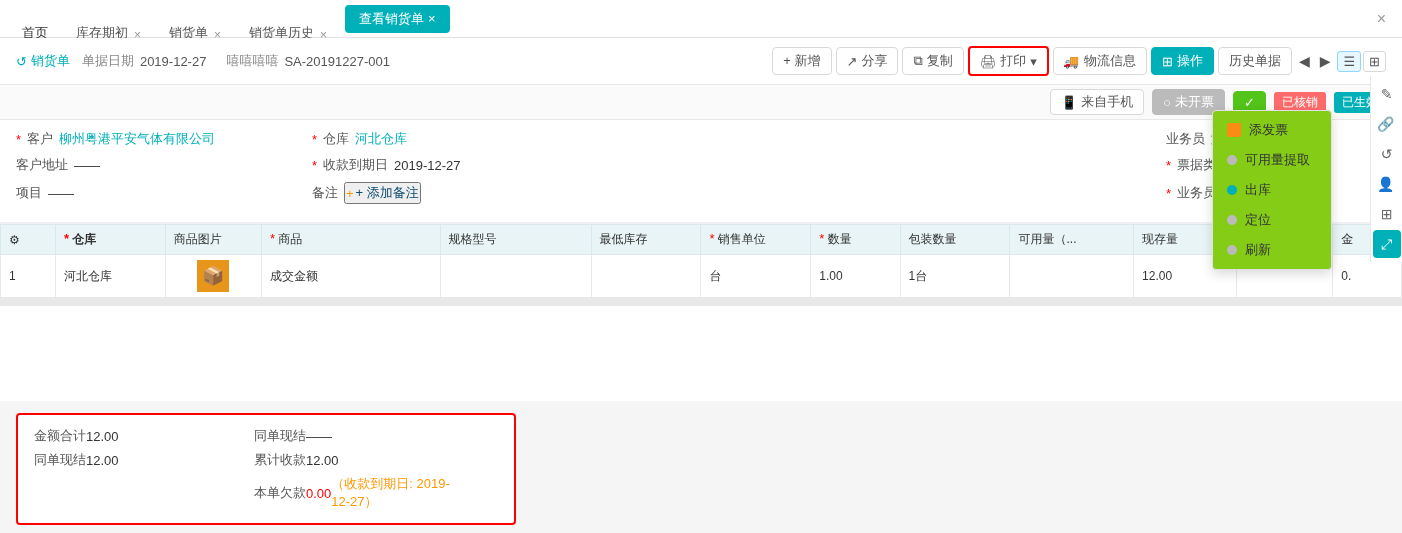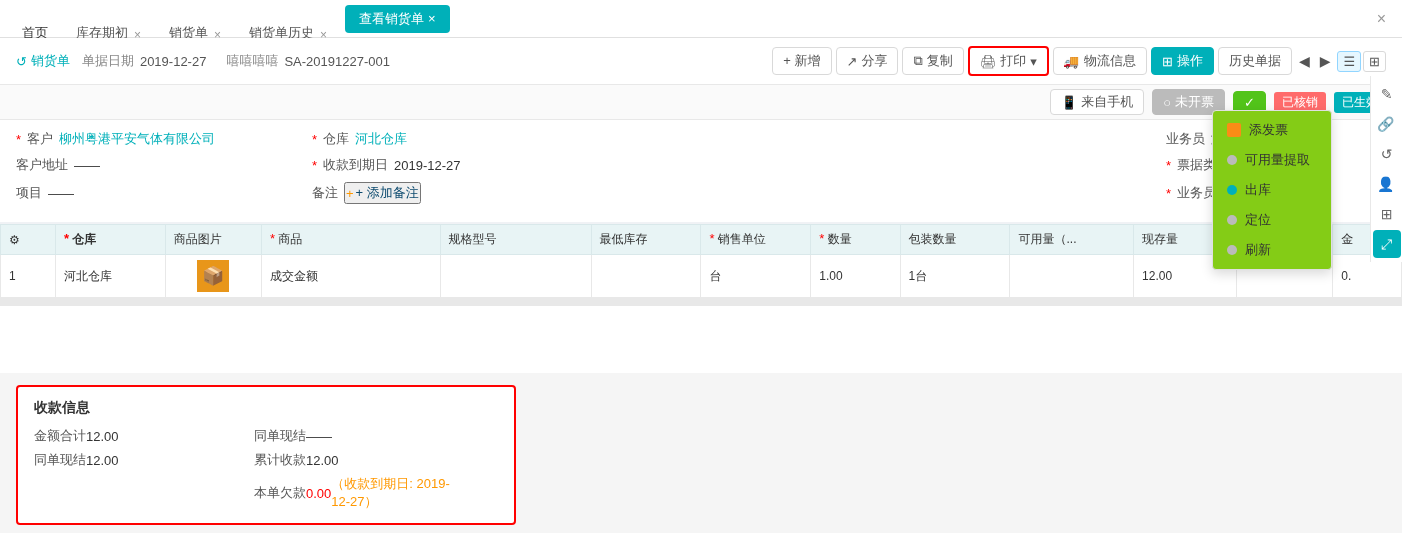--- a/index.html
+++ b/index.html
@@ -323,21 +323,20 @@
           <td></td>
           <td>0.</td>
         </tr>
       </tbody>
     </table>
     <div class="scroll-area"></div>
   </div>
 
   <div style="padding:4px 0 0 0;background:#f5f5f5;">
     <div class="payment-box">
-      <div class="payment-title">收款信息</div>
       <div class="payment-grid">
         <div class="payment-item">
           <span class="plabel">金额合计</span>
           <span class="pvalue">12.00</span>
         </div>
         <div class="payment-item">
           <span class="plabel">同单现结</span>
           <span class="pvalue">——</span>
         </div>
         <div class="payment-item">

